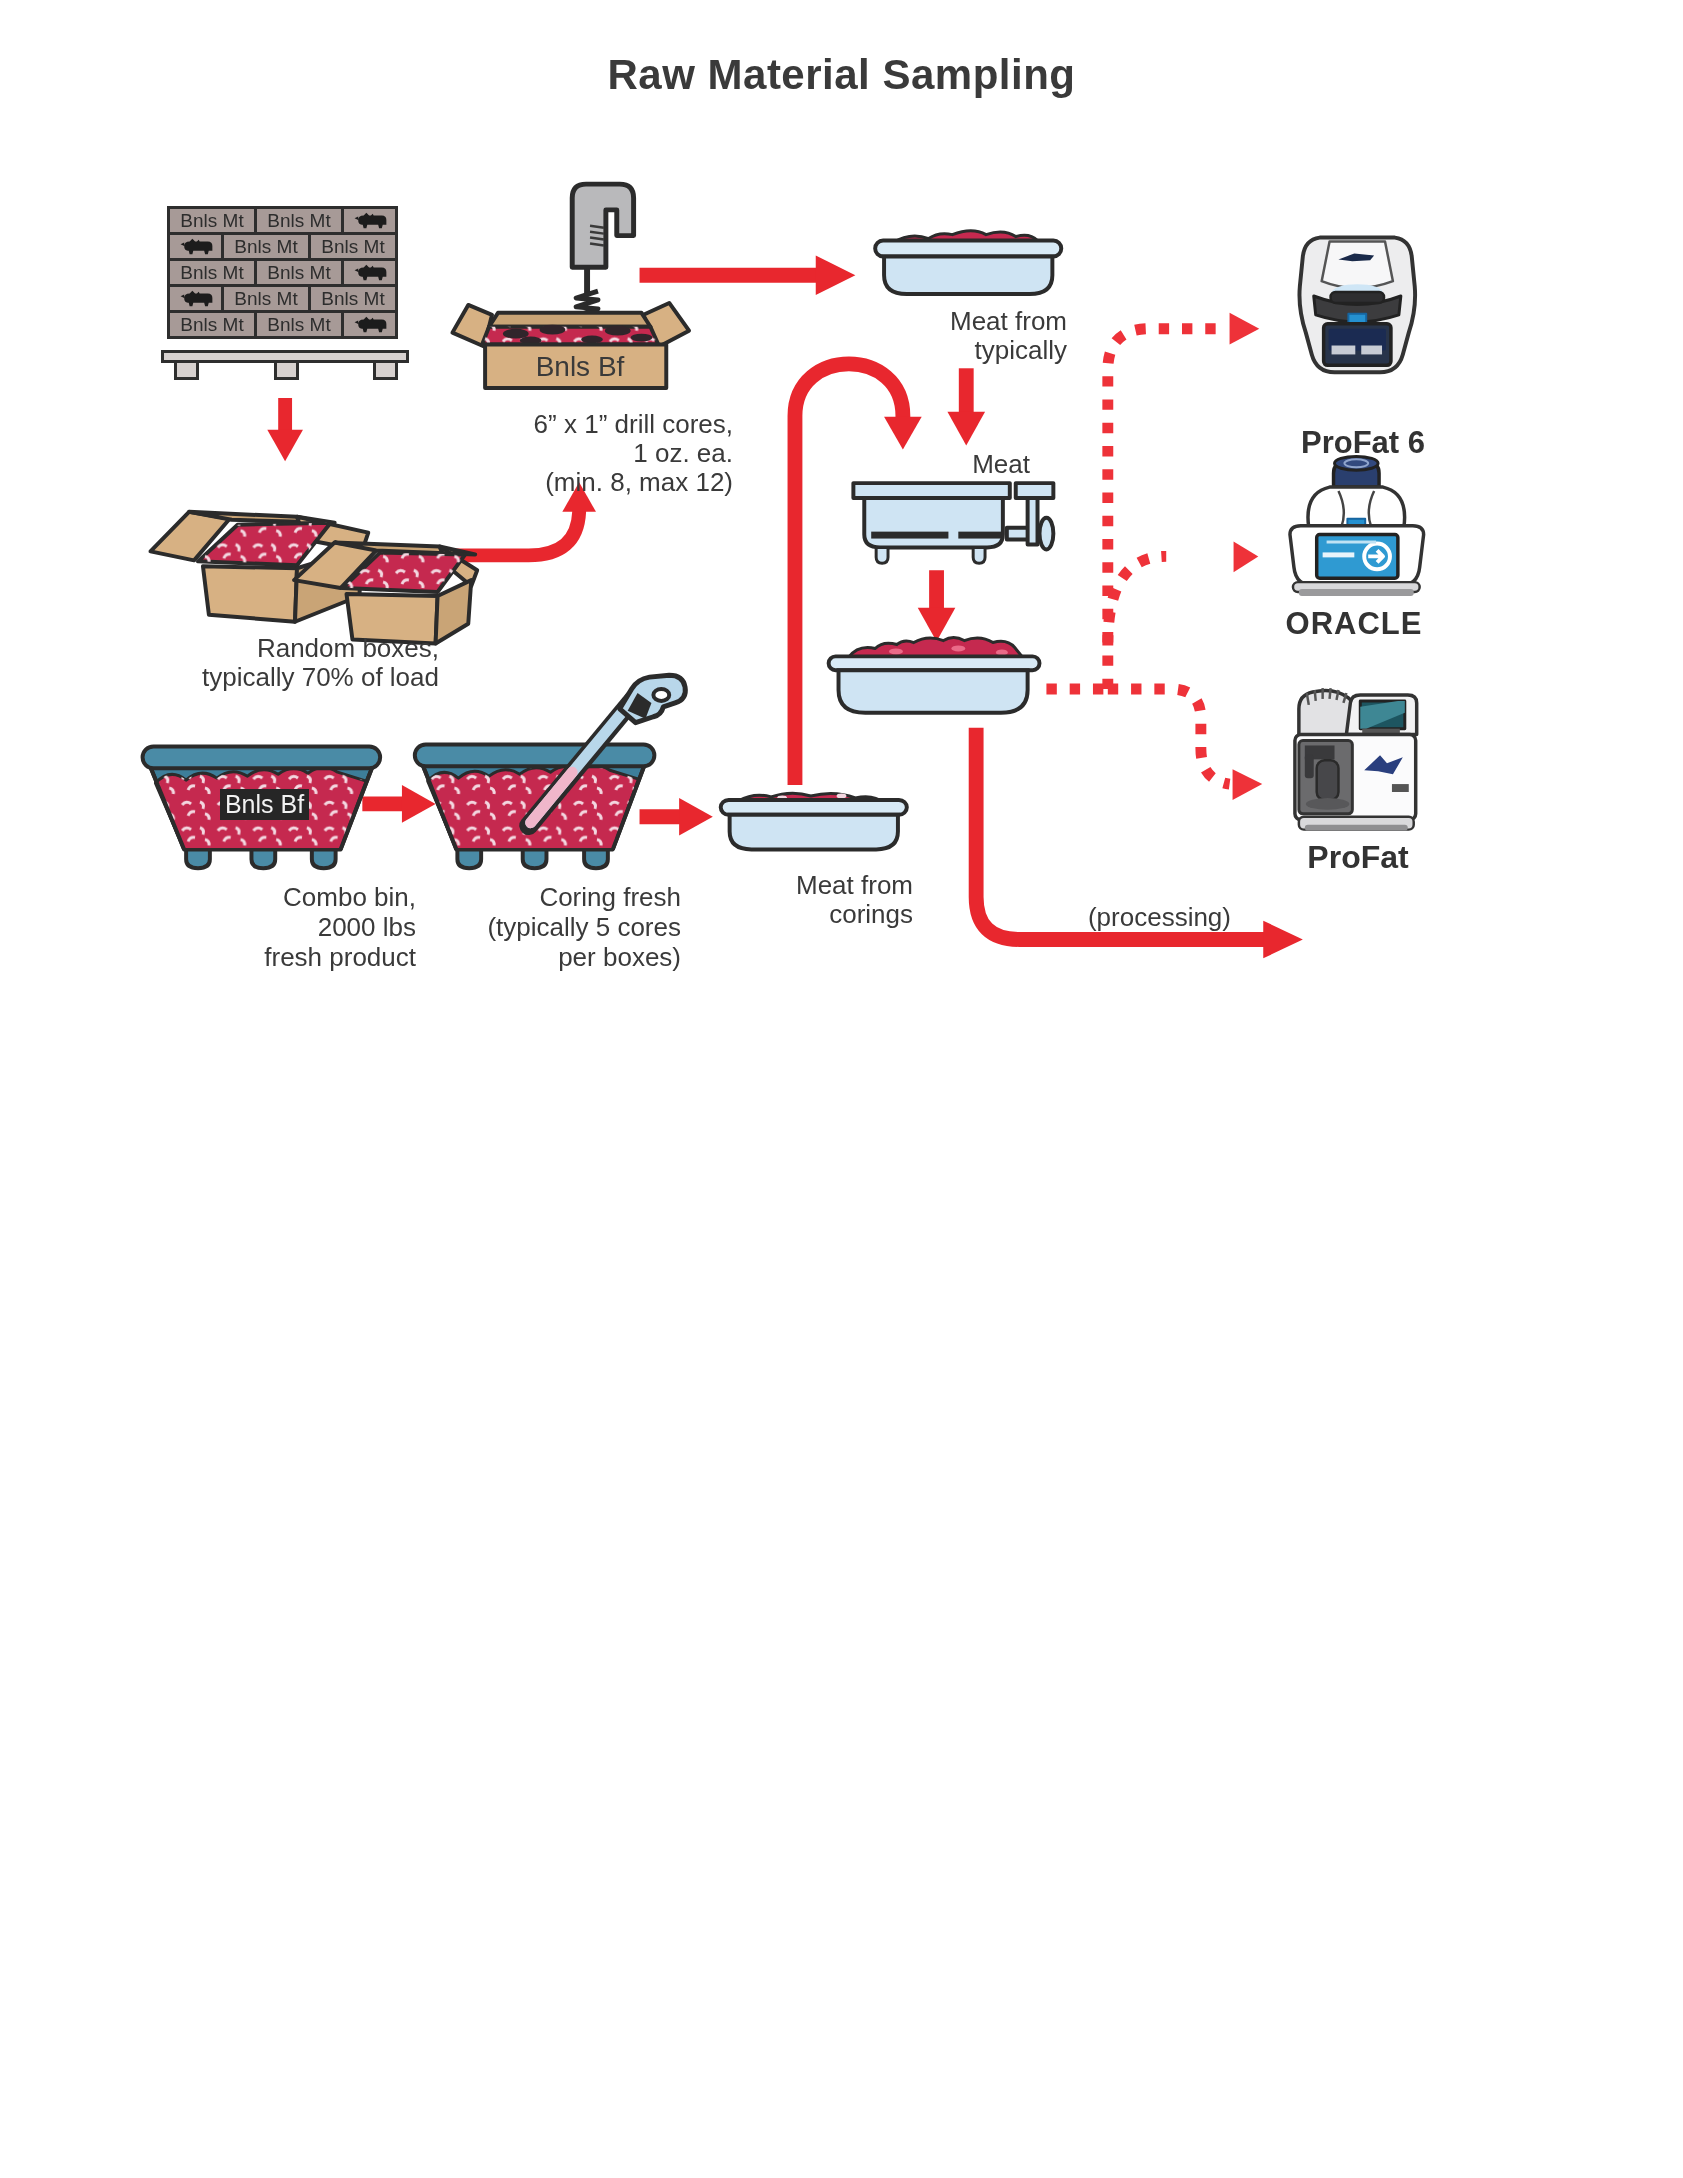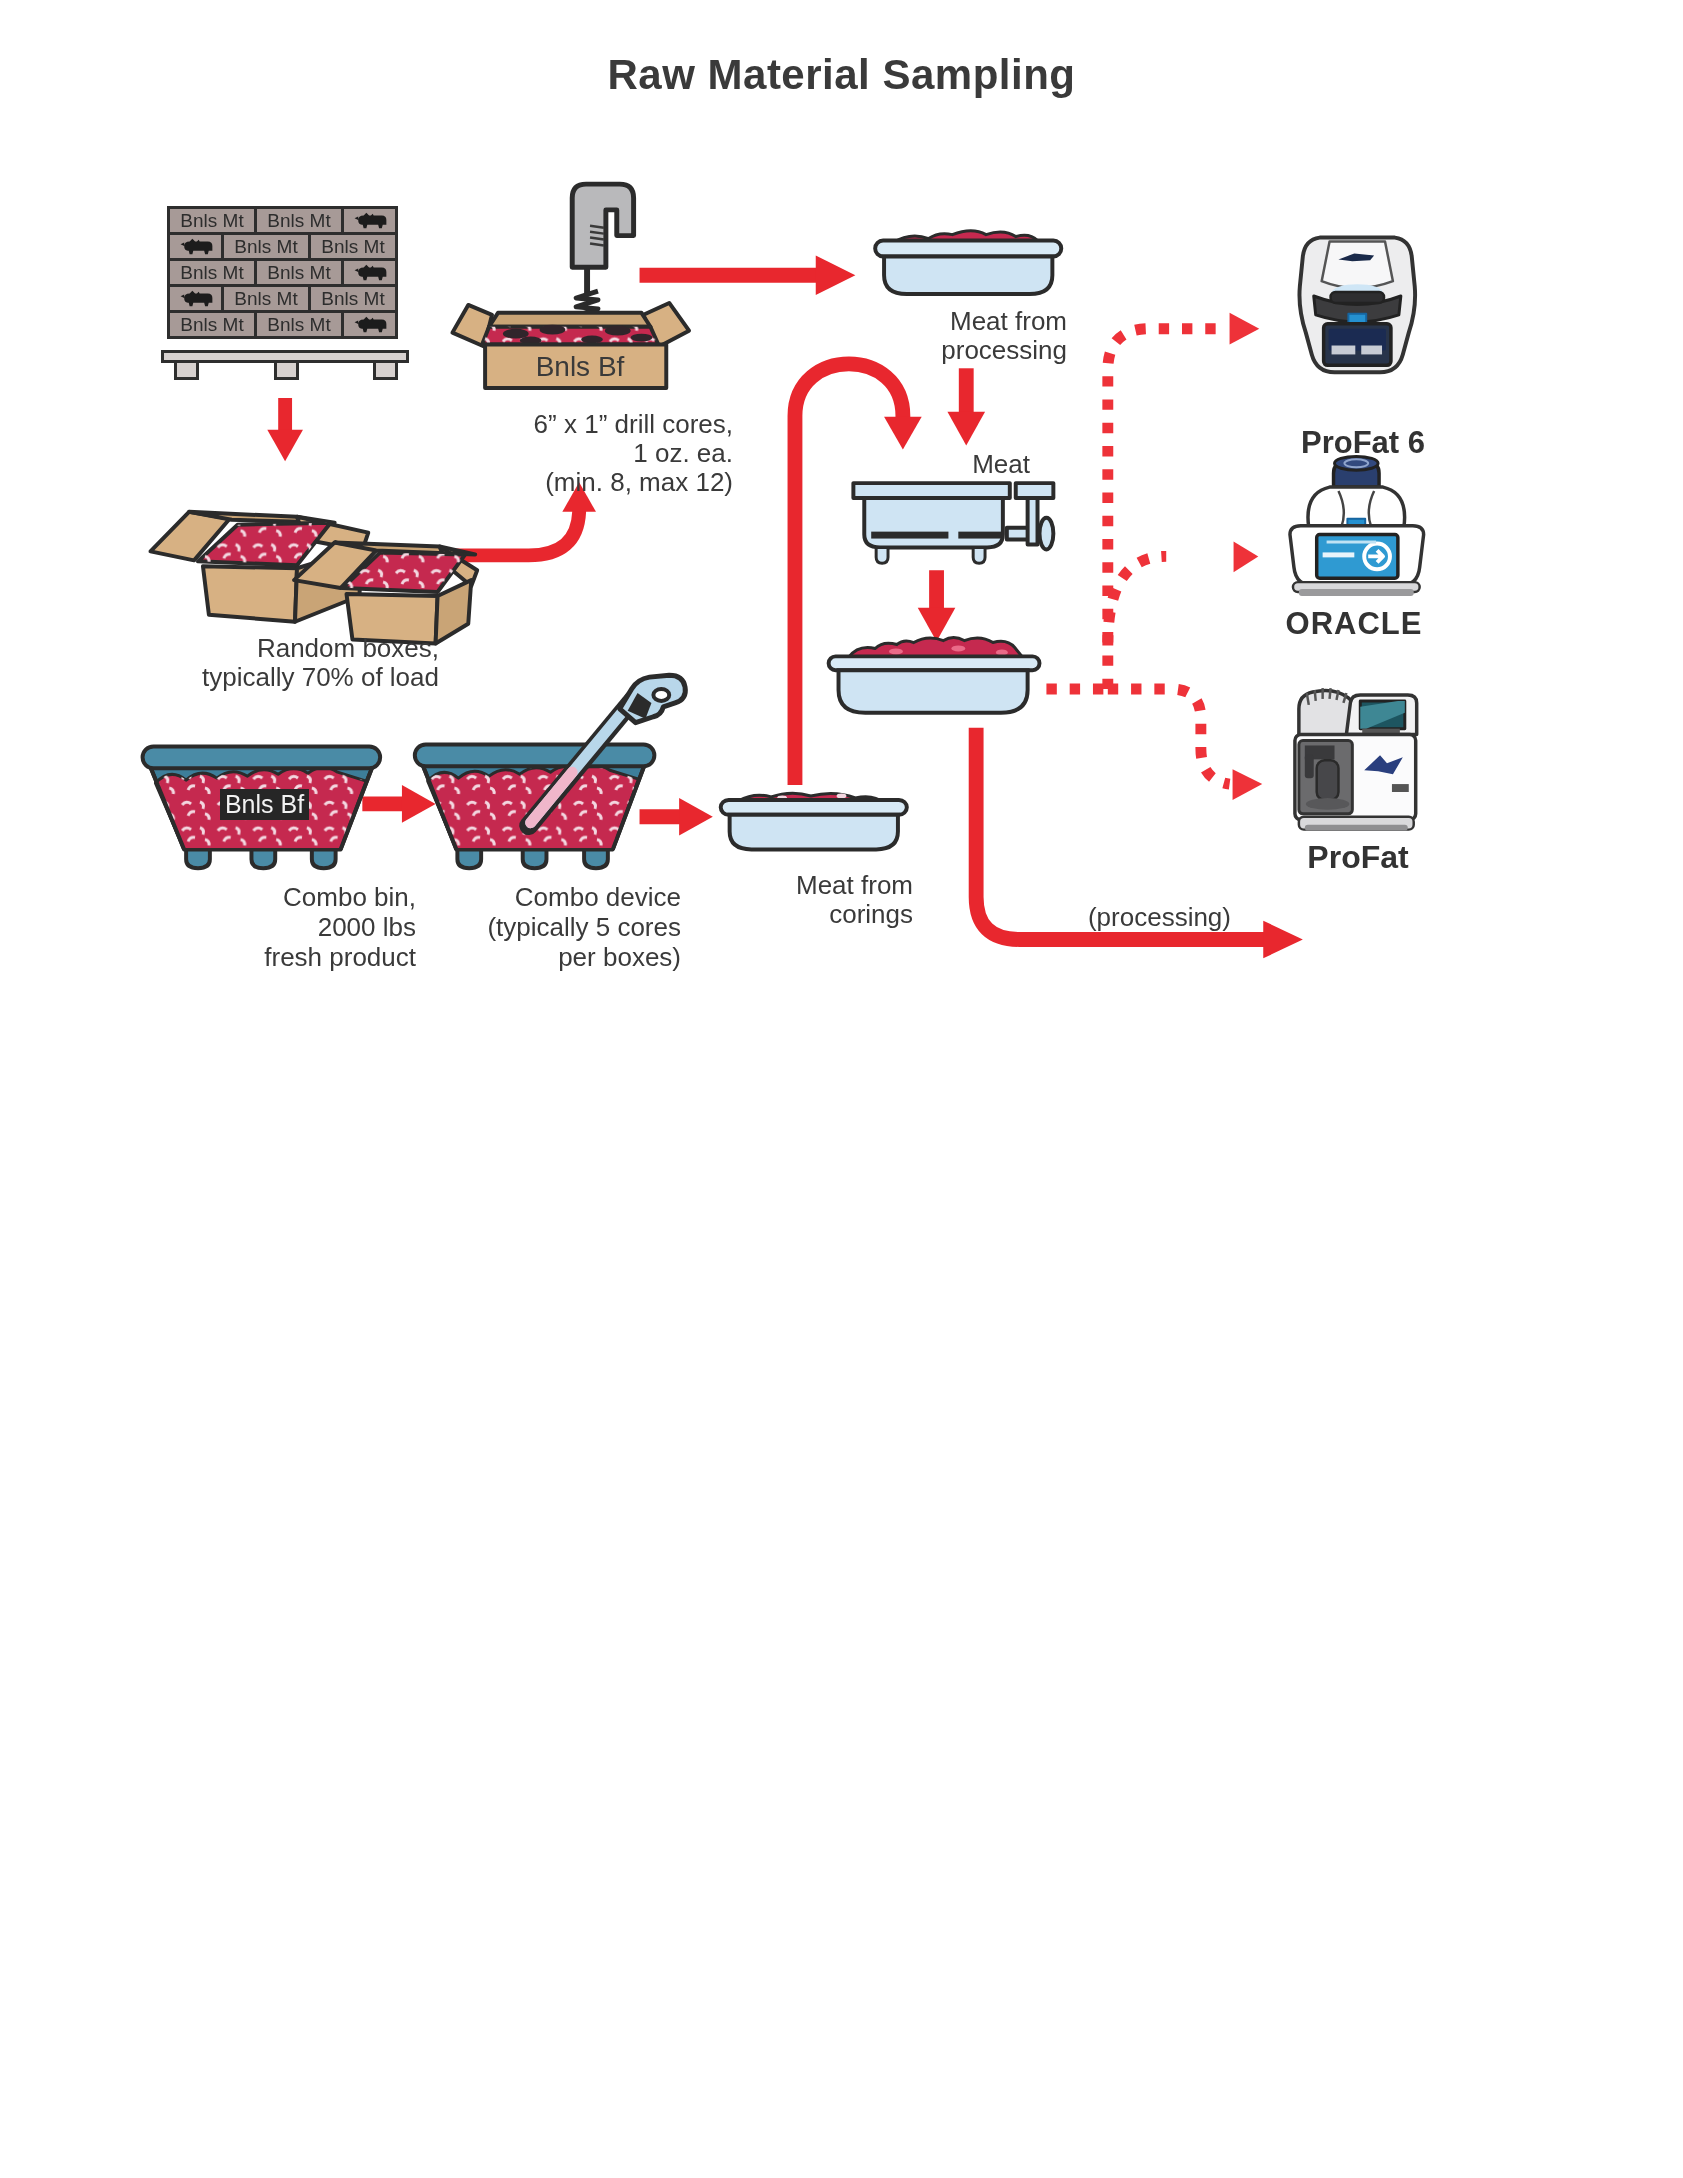--- a/index.html
+++ b/index.html
@@ -332,35 +332,35 @@
   <div id="drillbox-label" class="abs">Bnls Bf</div>
 
   <div class="abs caption" style="left:436px;top:410px;width:297px;">
     <div>6” x 1” drill cores,</div>
     <div>1 oz. ea.</div>
     <div>(min. 8, max 12)</div>
   </div>
 
   <div class="abs caption" style="left:869px;top:307px;width:198px;">
     <div>Meat from</div>
-    <div>processing</div>
+    <div>typically</div>
   </div>
 
   <div class="abs caption" style="left:832px;top:450px;width:198px;">Meat</div>
 
   <div id="combo-plate" class="abs">Bnls Bf</div>
 
   <div class="abs caption" style="left:119px;top:882px;width:297px;line-height:30px;">
     <div>Combo bin,</div>
     <div>2000 lbs</div>
     <div>fresh product</div>
   </div>
 
   <div class="abs caption" style="left:384px;top:882px;width:297px;line-height:30px;">
-    <div>Combo device</div>
+    <div>Coring fresh</div>
     <div>(typically 5 cores</div>
     <div>per boxes)</div>
   </div>
 
   <div class="abs caption" style="left:715px;top:871px;width:198px;">
     <div>Meat from</div>
     <div>corings</div>
   </div>
 
   <div class="abs caption" style="left:1033px;top:903px;width:198px;">(processing)</div>

